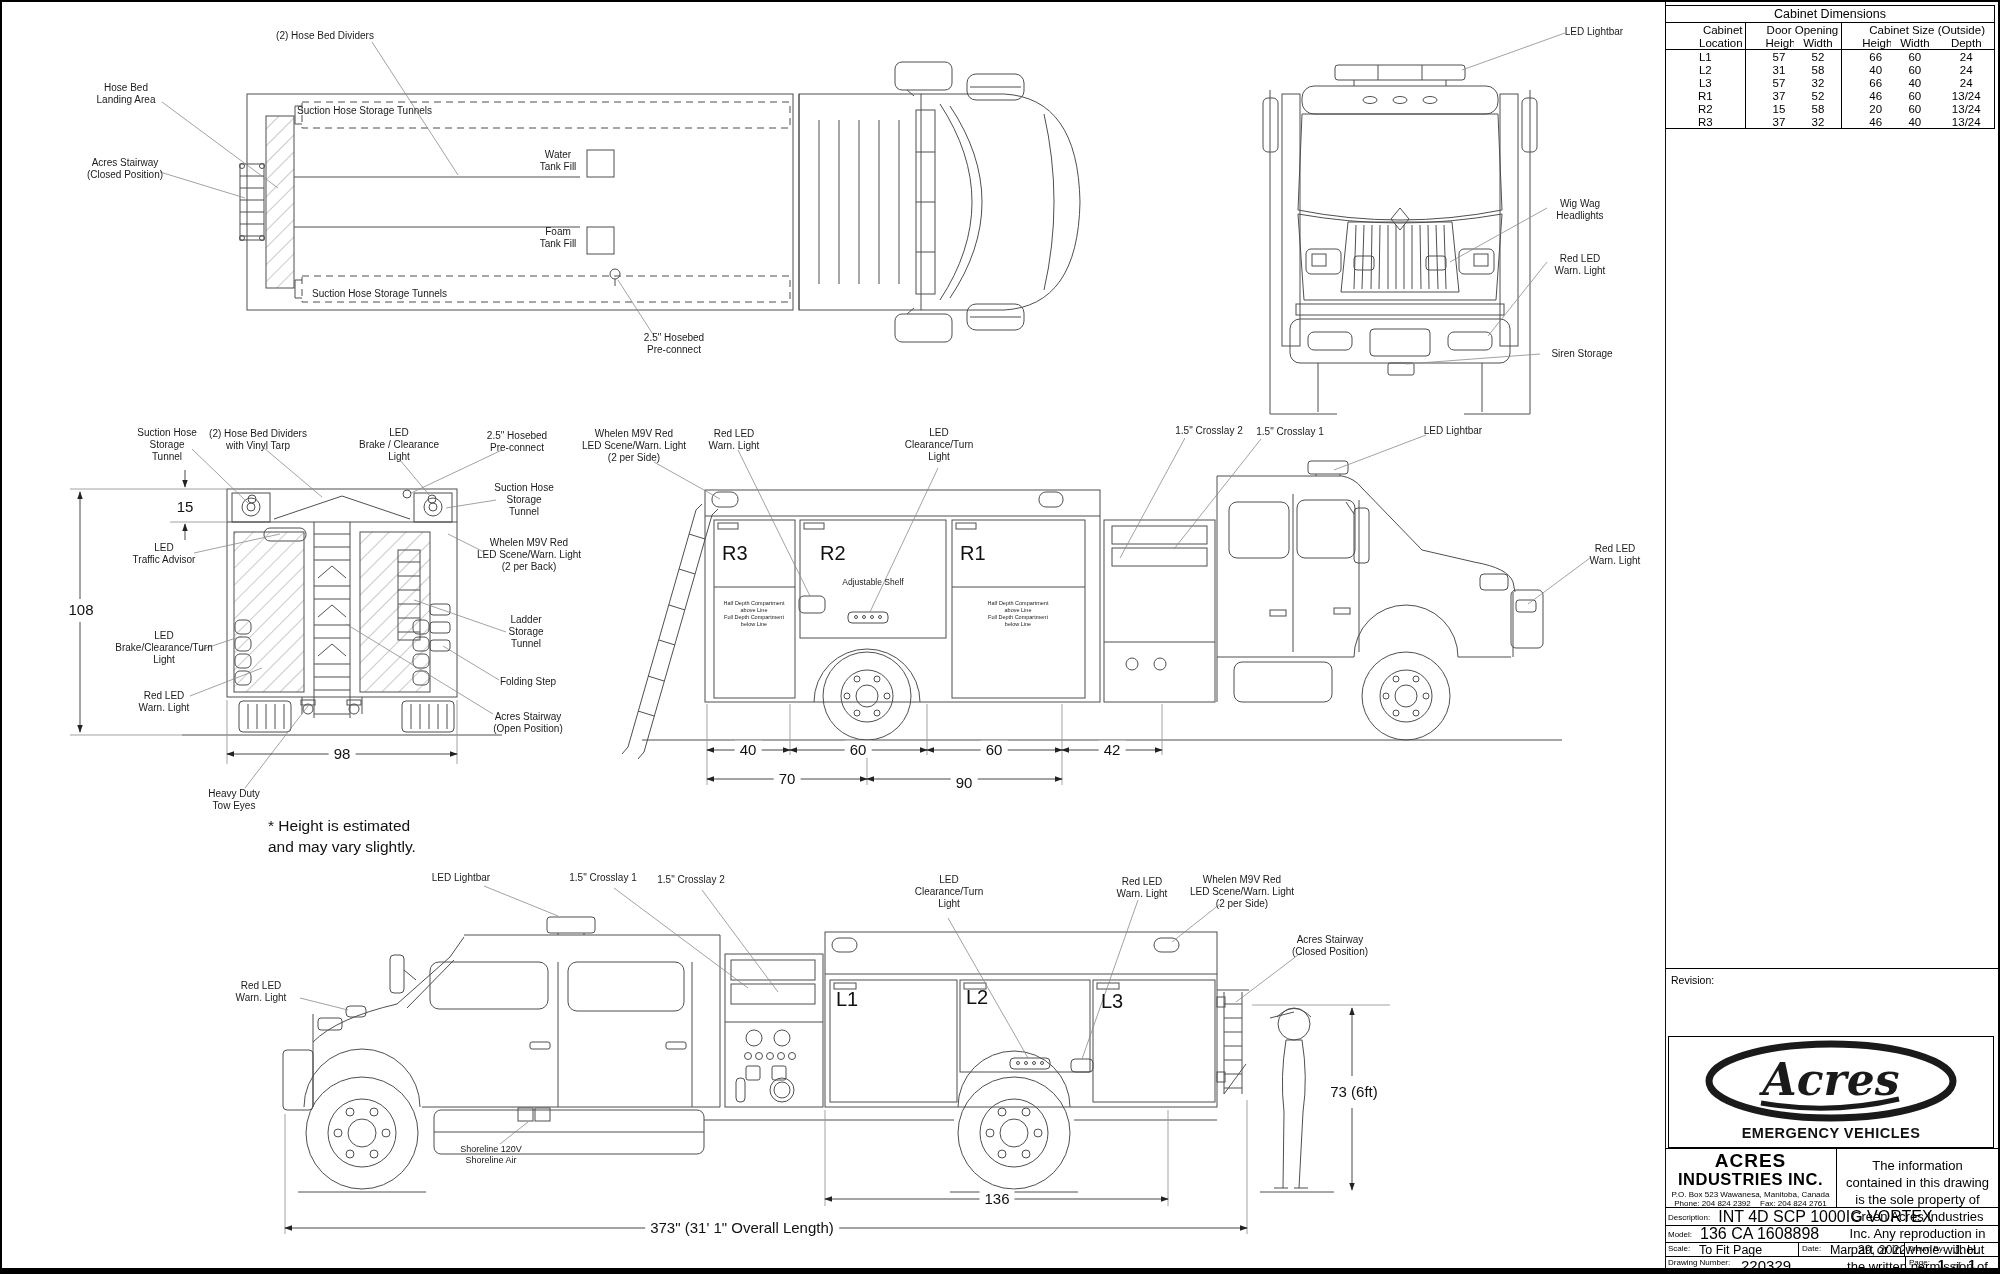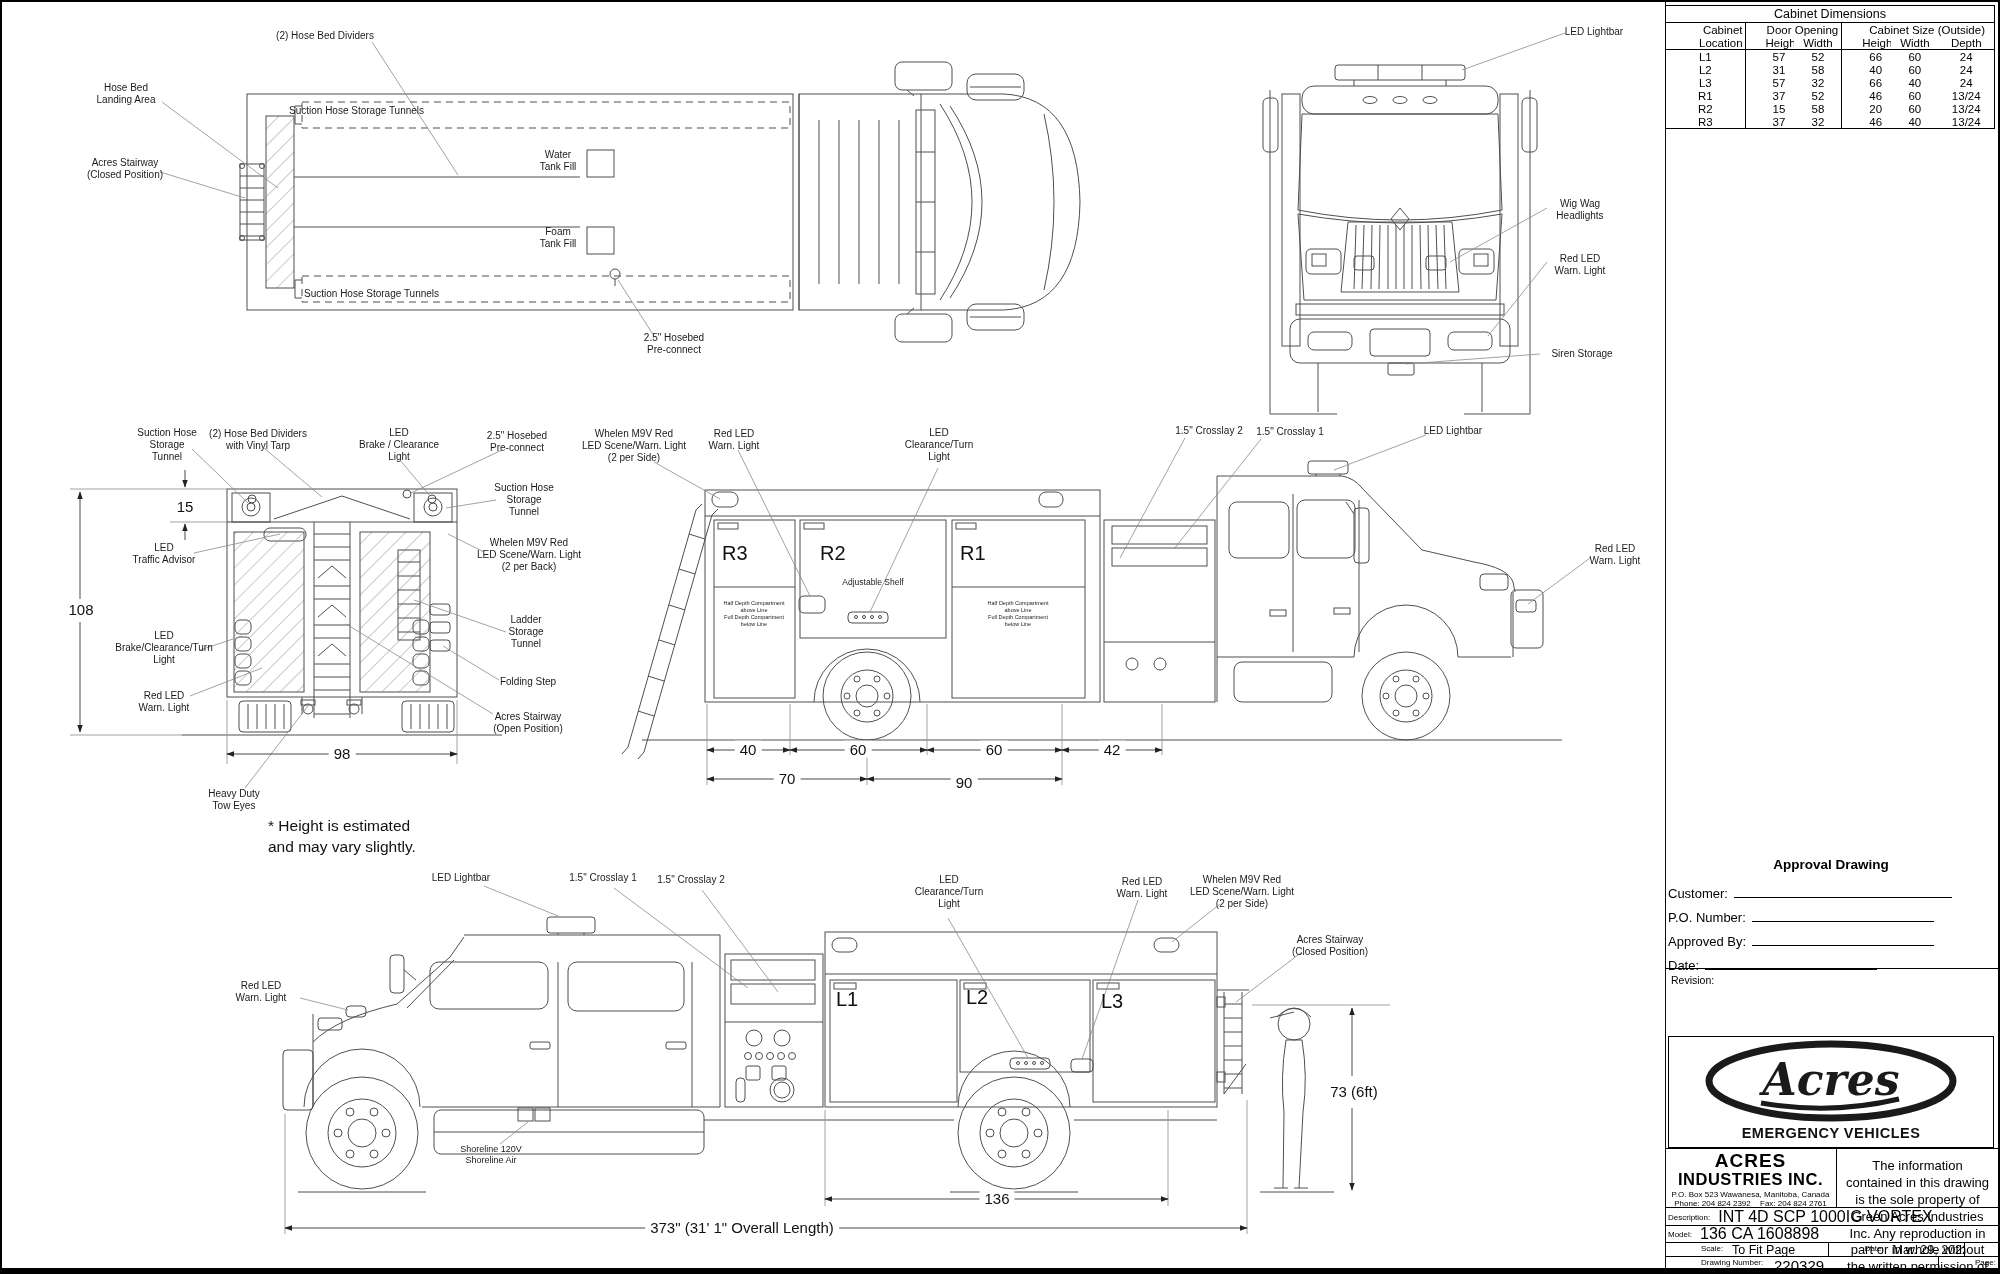--- a/index.html
+++ b/index.html
@@ -2,21 +2,21 @@
 <html><head>
 <meta charset="utf-8">
 <style>
   html,body{margin:0;padding:0;background:#e8e8e8;font-family:"Liberation Sans",sans-serif;}
   .sheet{position:relative;width:2000px;height:1274px;background:#fff;border:2px solid #000;
          border-bottom:6px solid #000;box-sizing:border-box;overflow:hidden;}
   svg.art{position:absolute;left:0;top:0;}
   
   .lbl{position:absolute;font-size:10px;line-height:1.18;color:#1a1a1a;text-align:center;
        transform:translate(-50%,0);white-space:pre-line;}
-  .lbl-l{position:absolute;font-size:10px;line-height:1.18;color:#1a1a1a;text-align:center;white-space:pre-line;}
+  .lbl-l{position:absolute;font-size:10px;line-height:1.18;color:#1a1a1a;text-align:center;white-space:pre-line;margin-left:8px;}
   .dim{position:absolute;font-size:15px;color:#111;background:#fff;padding:0 5px;
        transform:translate(-50%,-55%);white-space:nowrap;}
   .dim.big{font-size:15px;}
   .cabletter{position:absolute;font-size:20px;color:#111;}
   .tinynote{position:absolute;font-size:5.5px;line-height:1.3;text-align:center;
             transform:translate(-50%,0);white-space:pre-line;color:#222;}
   .shelfnote{position:absolute;font-size:8.5px;transform:translate(-50%,0);color:#222;white-space:nowrap;}
   .bignote{position:absolute;font-size:15.5px;line-height:1.35;color:#111;white-space:pre-line;}
   
   .panel-border{position:absolute;left:1663px;top:0;bottom:0;width:0;border-left:1.5px solid #111;}
@@ -42,21 +42,21 @@
   .tb-row.first{border-top:none;}
   .tb-co{width:172px;border-right:1px solid #000;text-align:center;padding-top:2px;box-sizing:border-box;}
   .co1{font-weight:bold;font-size:19px;letter-spacing:1px;line-height:1;}
   .co2{font-weight:bold;font-size:16.5px;letter-spacing:.5px;line-height:1.1;}
   .co-addr{font-size:8px;margin-top:2px;}
   .co-ph{font-size:8px;display:flex;justify-content:space-evenly;}
   .tb-legal{flex:1;font-size:13px;line-height:1.3;padding:9px 6px;text-align:center;}
   .tb-lab{font-size:8px;vertical-align:top;padding:1px 0 0 3px;display:inline-block;}
   .tb-big{font-size:16px;margin-left:8px;}
   .tb-mid{font-size:12.5px;margin-left:6px;}
-  .tb-cell{border-right:1px solid #000;box-sizing:border-box;white-space:nowrap;overflow:hidden;margin-left:33px;}
+  .tb-cell{border-right:1px solid #000;box-sizing:border-box;white-space:nowrap;overflow:hidden;}
   .tb-cell.last{border-right:none;}
   .pg-num{font-size:13.5px;font-weight:bold;margin:0 5px;}
   .pg-of{font-size:9px;}
 </style>
 </head>
 <body>
 
 <div class="sheet">
 
   <svg class="art" width="2000" height="1274" viewBox="0 0 2000 1274">
@@ -690,27 +690,20 @@
           <td>R3</td>
           <td class="sep">37</td>
           <td>32</td>
           <td class="sep">46</td>
           <td>40</td>
           <td>13/24</td>
         </tr>
   </tbody>
     </table>
 
-  <div class="approval">
-    <div class="ap-title">Approval Drawing</div>
-    <div class="ap-row"><span>Customer:</span><span class="ap-under" style="width:218px"></span></div>
-    <div class="ap-row"><span>P.O. Number:</span><span class="ap-under" style="width:182px"></span></div>
-    <div class="ap-row"><span>Approved By:</span><span class="ap-under" style="width:182px"></span></div>
-    <div class="ap-row"><span>Date:</span><span class="ap-under" style="width:172px"></span></div>
-  </div>
 
   <div class="panel-hr" style="top:966px"></div>
   <div class="revision">Revision:</div>
 
   <div class="logobox">
     <svg width="324" height="88" viewBox="0 0 324 88">
       <ellipse cx="162" cy="44" rx="122" ry="37" fill="none" stroke="#1a1a1a" stroke-width="7"></ellipse>
       <text x="162" y="58" text-anchor="middle" font-family="DejaVu Serif, serif" font-style="italic" font-weight="bold" font-size="44" fill="#1a1a1a">Acres</text>
       <path d="M92,66 Q162,78 230,62" stroke="#1a1a1a" stroke-width="5" fill="none"></path>
     </svg>

